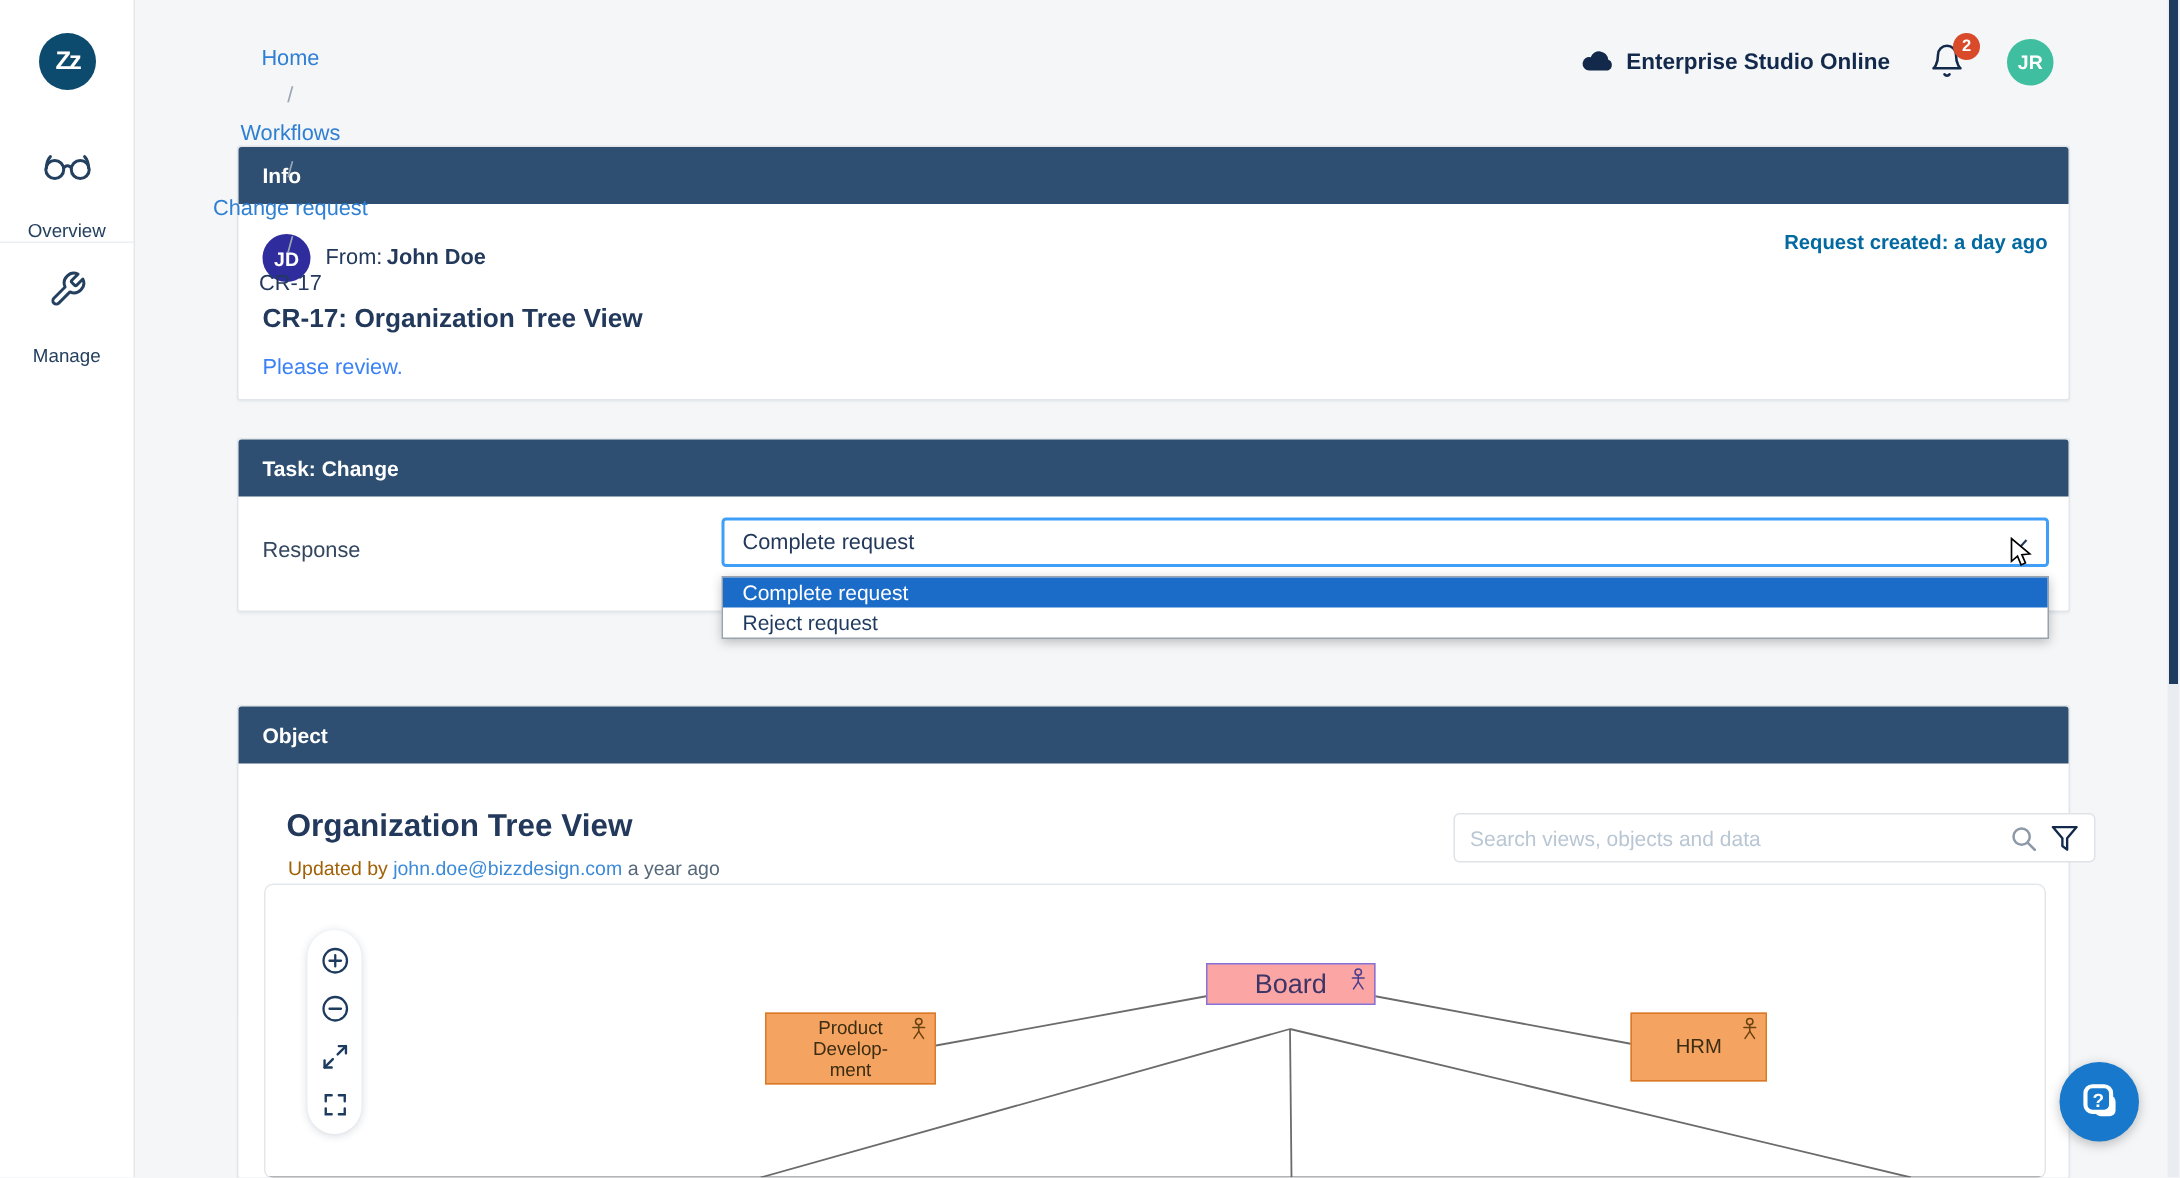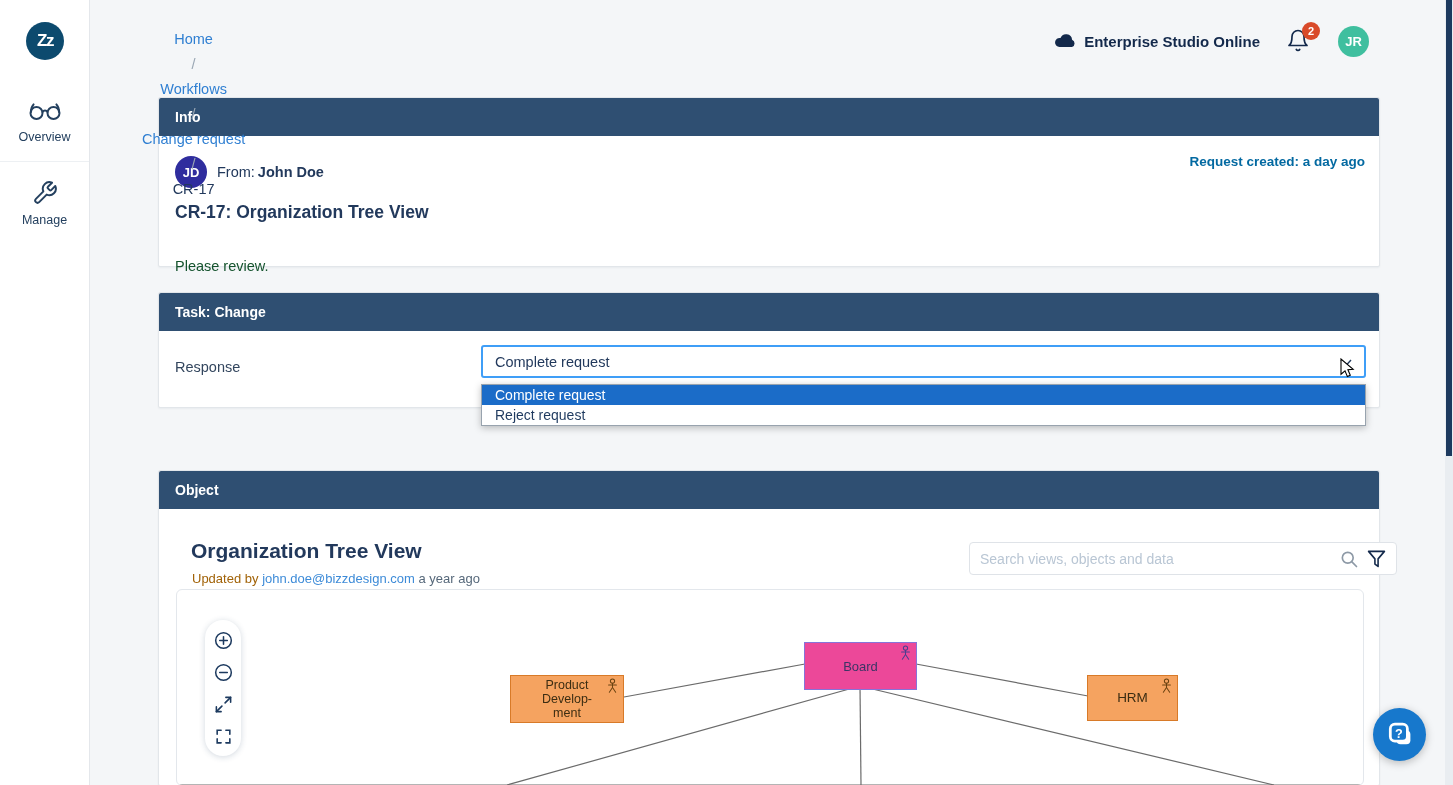--- a/index.html
+++ b/index.html
@@ -7,21 +7,21 @@
   body {
     position:relative;
     background:#f4f6f8;
     font-family:"Liberation Sans", sans-serif;
     color:#22395c;
   }
   
   .sidebar { position:absolute; left:0; top:0; width:90px; height:100%; background:#fff; border-right:1px solid #e4e7eb; z-index:6; }
   .logo { position:absolute; left:26px; top:22px; width:38px; height:38px; border-radius:50%; background:#0c4a6e; color:#fff; font-weight:bold; font-size:17px; letter-spacing:-1.5px; display:flex; align-items:center; justify-content:center; }
   .nav-item { position:absolute; left:0; width:100%; text-align:center; cursor:pointer; }
-  .nav-item .nav-label { display:block; font-size:12.5px; color:#24405f; margin-top:3px; }
+  .nav-item .nav-label { display:block; font-size:12.5px; color:#24405f; margin-top:19px; }
   .nav-item svg { display:inline-block; }
   .nav-overview { top:96px; }
   .nav-manage { top:180px; }
   .side-divider { position:absolute; top:161px; left:0; width:100%; border-top:1px solid #edf0f3; }
   
   .breadcrumb { position:absolute; left:142px; top:31px; display:flex; align-items:center; gap:9px; font-size:14.5px; z-index:3;flex-direction:column; }
   .breadcrumb a { color:#2f7fd2; text-decoration:none; cursor:pointer; }
   .crumb-sep { color:#9aa7b4; }
   .crumb-current { color:#22395c; }
   .topbar-right { position:absolute; right:84px; top:22px; height:38px; display:flex; align-items:center; gap:26px; z-index:3; }
@@ -34,21 +34,21 @@
   .panel-header { height:38px; background:#2f4f72; color:#fff; font-weight:bold; font-size:14px; display:flex; align-items:center; padding:0 16px; border-radius:2px 2px 0 0; }
   .panel-info { top:97px; height:170px; }
   .panel-task { top:292px; height:116px; }
   .panel-object { top:470px; height:316px; }
   
   .jd-avatar { position:absolute; left:16px; top:58px; width:32px; height:32px; border-radius:50%; background:#2f2d9e; color:#fff; font-weight:bold; font-size:13px; display:flex; align-items:center; justify-content:center; }
   .from-line { position:absolute; left:58px; top:66px; font-size:14.5px; color:#22395c; }
   .from-line b { margin-left:3px; }
   .request-created { position:absolute; right:14px; top:56px; color:#0369a1; font-weight:bold; font-size:13.5px; }
   .info-title { position:absolute; left:16px; top:104px; font-size:17.5px; font-weight:bold; color:#22395c; }
-  .info-message { position:absolute; left:16px; top:139px; font-size:14.5px; color:#14532d;margin-top:21px; }
+  .info-message { position:absolute; left:16px; top:139px; font-size:14.5px; color:#3b82f6; }
   
   .response-label { position:absolute; left:16px; top:66px; font-size:14.5px; color:#33465e; }
   .select-box { position:absolute; left:322px; top:52px; width:885px; height:33px; background:#fff; border:2px solid #3f9ef7; border-radius:3px; display:flex; align-items:center; padding-left:12px; font-size:14.5px; color:#22395c; cursor:pointer; }
   .select-chevron { position:absolute; right:10px; top:8px; }
   .option-list { position:absolute; left:322px; top:91px; width:885px; background:#fff; border:1px solid #98a3ae; box-shadow:0 2px 7px rgba(0,0,0,.25); z-index:10; }
   .option { height:20px; line-height:20px; padding-left:13px; font-size:14px; color:#1f3a5f; cursor:pointer; }
   .option.selected { background:#1b6cc8; color:#fff; }
   .cursor { position:absolute; left:1339px; top:358px; z-index:40; }
   
   .object-title { position:absolute; left:32px; top:68px; font-size:21px; font-weight:bold; color:#22395c; }
@@ -56,21 +56,21 @@
   .updated-line .up-label { font-weight:normal; color:#a16207; }
   .updated-line a { color:#3d8bd8; text-decoration:none; cursor:pointer; }
   .search-box { position:absolute; left:810px; top:71px; width:428px; height:33px; border:1px solid #dfe3e8; border-radius:4px; display:flex; align-items:center; padding:0 10px; gap:8px; background:#fff; }
   .search-box input { flex:1; border:none; outline:none; font-size:14px; color:#33465e; font-family:"Liberation Sans", sans-serif; background:transparent; }
   .search-box input::placeholder { color:#b9c6d4; }
   .diagram { position:absolute; left:17px; top:118px; width:1188px; height:197px; border:1px solid #e3e7ec; border-radius:6px; background:#fff; overflow:hidden; }
   .lines-svg { position:absolute; left:0; top:0; }
   .dzoom { position:absolute; left:28px; top:30px; width:36px; padding:5px 0; background:#fff; border-radius:18px; box-shadow:0 1px 6px rgba(29,58,95,.2); display:flex; flex-direction:column; align-items:center; gap:2px; z-index:5; }
   .dzoom-btn { width:30px; height:30px; display:flex; align-items:center; justify-content:center; cursor:pointer; background:none; border:none; }
   .node { position:absolute; display:flex; align-items:center; justify-content:center; text-align:center; cursor:pointer; }
-  .node-board { left:627px; top:52px; width:113px; height:48px; background:#ec4899; border:1.5px solid #8673d8; color:#3c3566; font-size:13px; }
+  .node-board { left:627px; top:52px; width:113px; height:28px; background:#fca5a5; border:1.5px solid #8673d8; color:#3c3566; font-size:18px; }
   .node-orange { background:#f5a360; border:1.5px solid #d87a28; color:#3c2d12; font-size:12.5px; line-height:1.12; }
   .node-pd { left:333px; top:85px; width:114px; height:48px; }
   .node-hrm { left:910px; top:85px; width:91px; height:46px; font-size:13.5px; }
   .actor-icon { position:absolute; top:2px; right:4px; }
   .node-lines span { display:block; }
   
   .help-btn { position:absolute; left:1373px; top:708px; width:53px; height:53px; border-radius:50%; background:#1778cc; border:none; display:flex; align-items:center; justify-content:center; box-shadow:0 2px 8px rgba(0,0,0,.25); cursor:pointer; z-index:30; }
   
   .scroll-track { position:absolute; right:0; top:0; width:8px; height:100%; background:#e9edf1; z-index:50; }
   .scroll-thumb { position:absolute; right:1px; top:0; width:6px; height:456px; background:#1d3a5f; cursor:pointer; }

